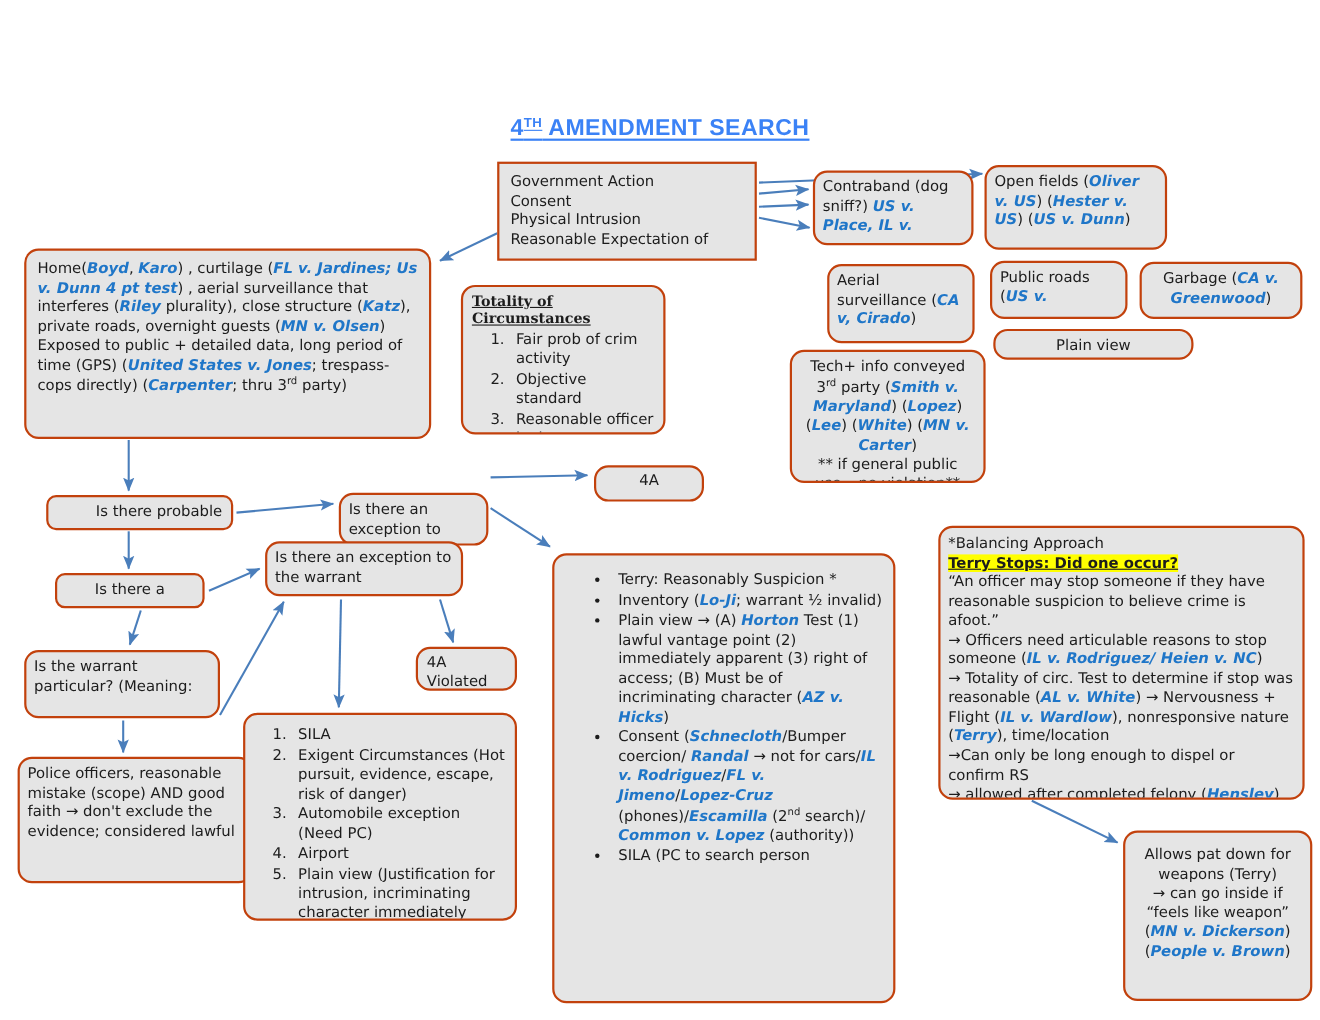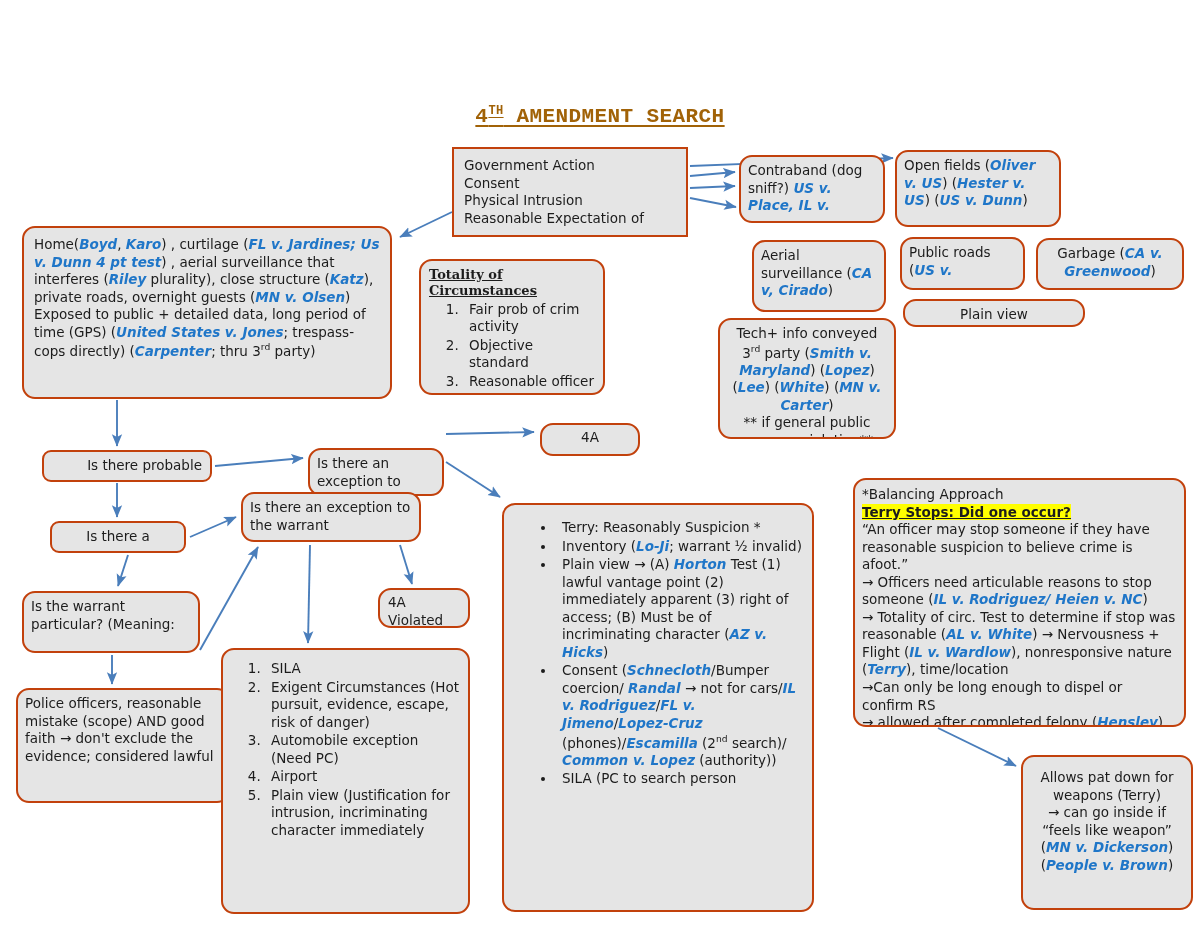--- a/index.html
+++ b/index.html
@@ -20,25 +20,25 @@
     overflow: hidden;
   }
 
   
   .page-title {
     position: absolute;
     left: 0;
     top: 104px;
     width: 1200px;
     text-align: center;
-    font-family: Liberation Mono, monospace;
+    font-family: Liberation Sans, sans-serif;
     font-weight: bold;
     font-size: 21px;
     letter-spacing: 0.4px;
-    color: #a16207;
+    color: #3b82f6;
   }
   .page-title .ul {
     text-decoration: underline;
     text-underline-offset: 3px;
   }
   .page-title sup {
     font-size: 12px;
     vertical-align: super;
     text-decoration: underline;
   }
@@ -113,21 +113,21 @@
   #box-tech            { left:718px;  top:318px;  width:178px; height:121px; }
 
   #box-probable        { left:42px;   top:450px;  width:170px; height: 32px; }
   #box-exc-warrant-req { left:308px;  top:448px;  width:136px; height: 48px; }
   #box-4a-violated-top { left:540px;  top:423px;  width:100px; height: 33px; }
   #box-isthere-a       { left:50px;   top:521px;  width:136px; height: 32px; text-align: center; }
   #box-exc-warrant     { left:241px;  top:492px;  width:180px; height: 50px; }
   #box-warrant-part    { left:22px;   top:591px;  width:178px; height: 62px; }
   #box-4a-violated     { left:378px;  top:588px;  width: 92px; height: 40px; }
   #box-police          { left:16px;   top:688px;  width:214px; height:115px; }
-  #box-numbered        { left:221px;  top:648px;  width:249px; height:266px; }
+  #box-numbered        { left:221px;  top:648px;  width:249px; height:189px; }
   #box-bullets         { left:502px;  top:503px;  width:312px; height:409px; }
   #box-balancing       { left:853px;  top:478px;  width:333px; height:249px; }
   #box-patdown         { left:1021px; top:755px;  width:172px; height:155px; }
 </style>
 </head>
 <body>
 
 <div id="canvas">
 
   <div class="page-title">

